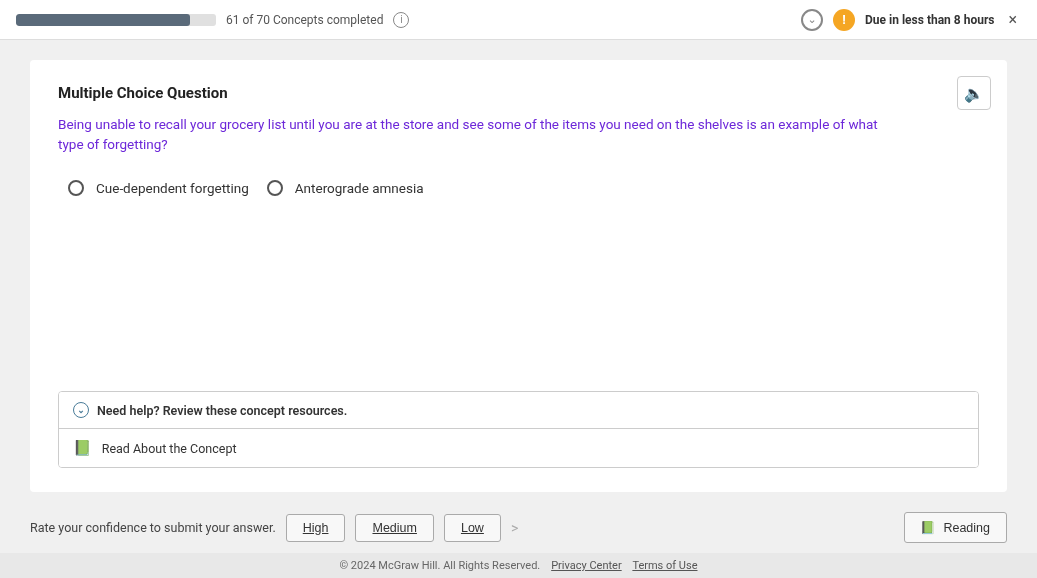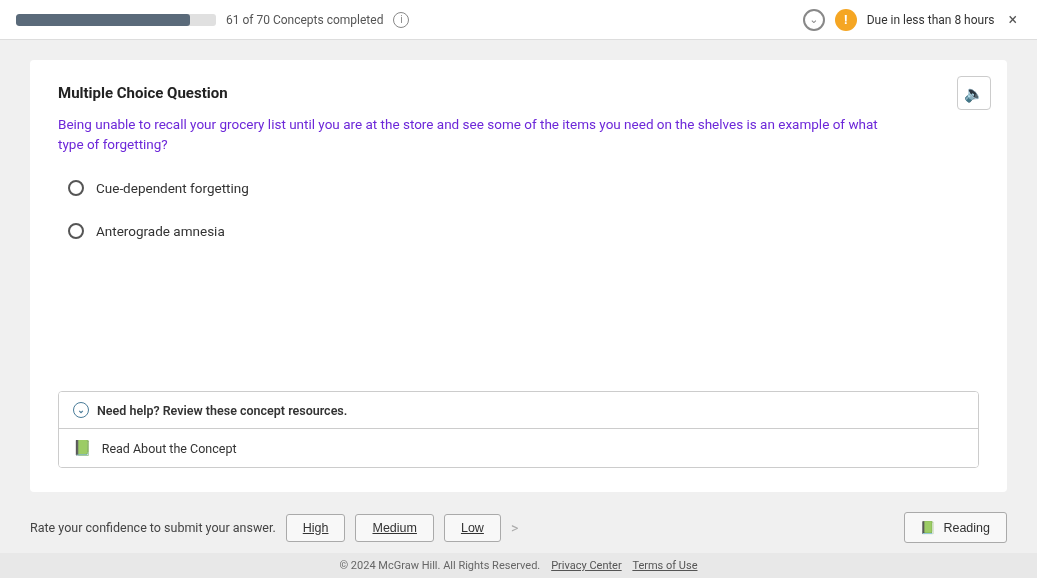--- a/index.html
+++ b/index.html
@@ -70,20 +70,21 @@
       align-items: center;
       gap: 10px;
     }
 
     .due-badge {
       display: flex;
       align-items: center;
       gap: 6px;
       font-size: 12px;
       color: #333;
+      font-weight: bold;
     }
 
     .alert-icon {
       width: 22px;
       height: 22px;
       background: #f5a623;
       border-radius: 50%;
       display: flex;
       align-items: center;
       justify-content: center;
@@ -159,22 +160,22 @@
     .question-text {
       font-size: 13.5px;
       color: #6d28d9;
       line-height: 1.5;
       margin-bottom: 25px;
       max-width: 820px;
     }
 
     .options-list {
       display: flex;
-      flex-direction: column;
-      gap: 27px;
+      flex-direction: row;
+      gap: 18px;
       margin-bottom: 20px;
       margin-left: 10px;
     }
 
     .option-item {
       display: flex;
       align-items: center;
       gap: 12px;
       cursor: pointer;
     }

